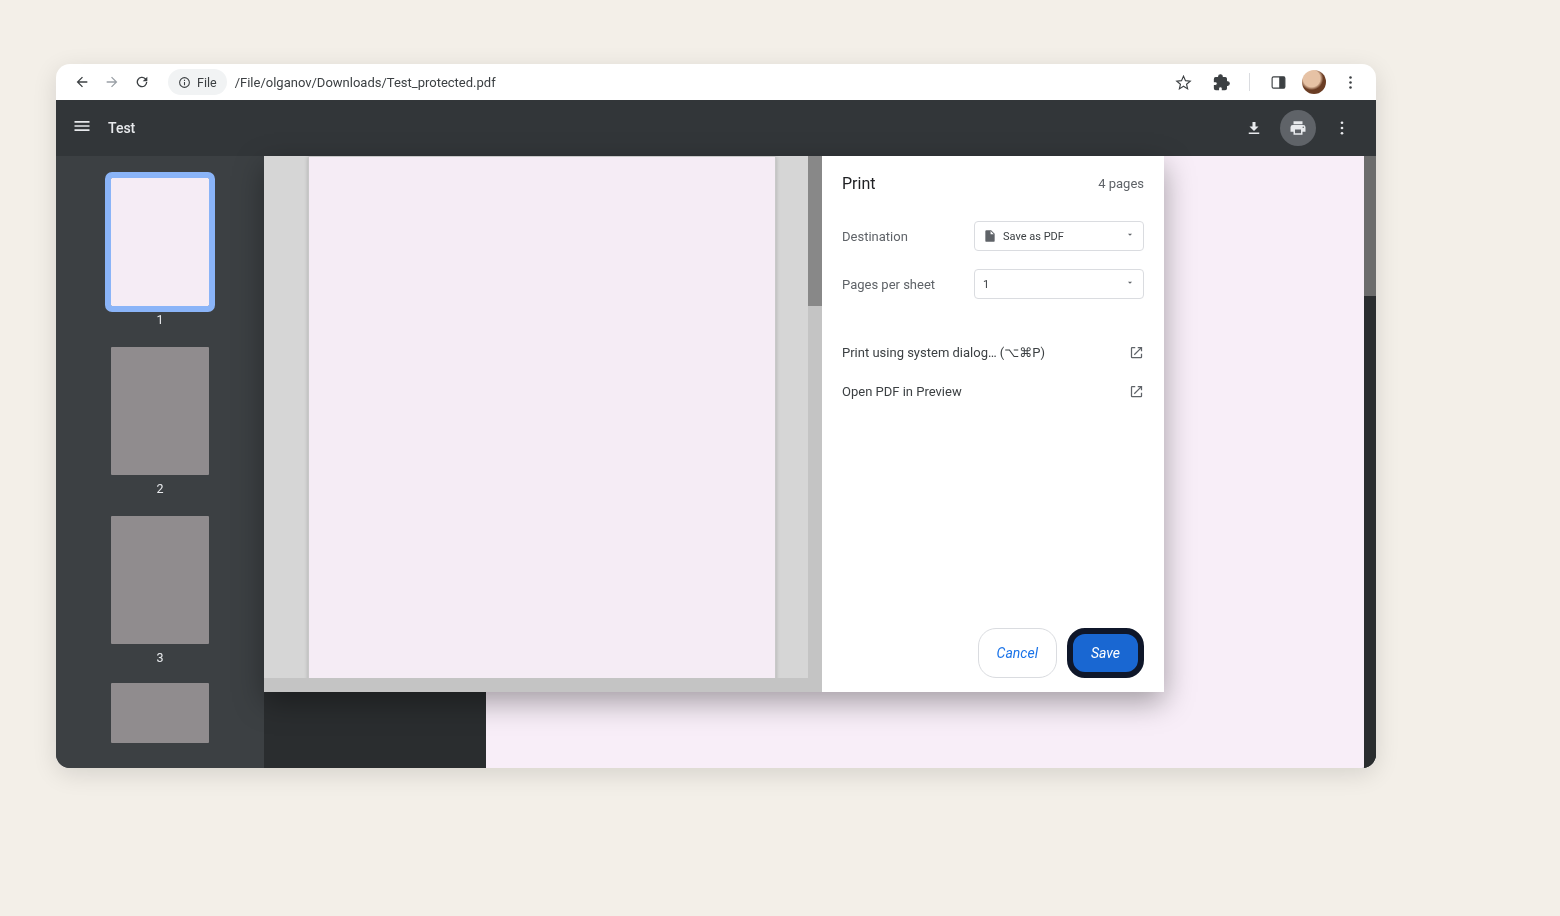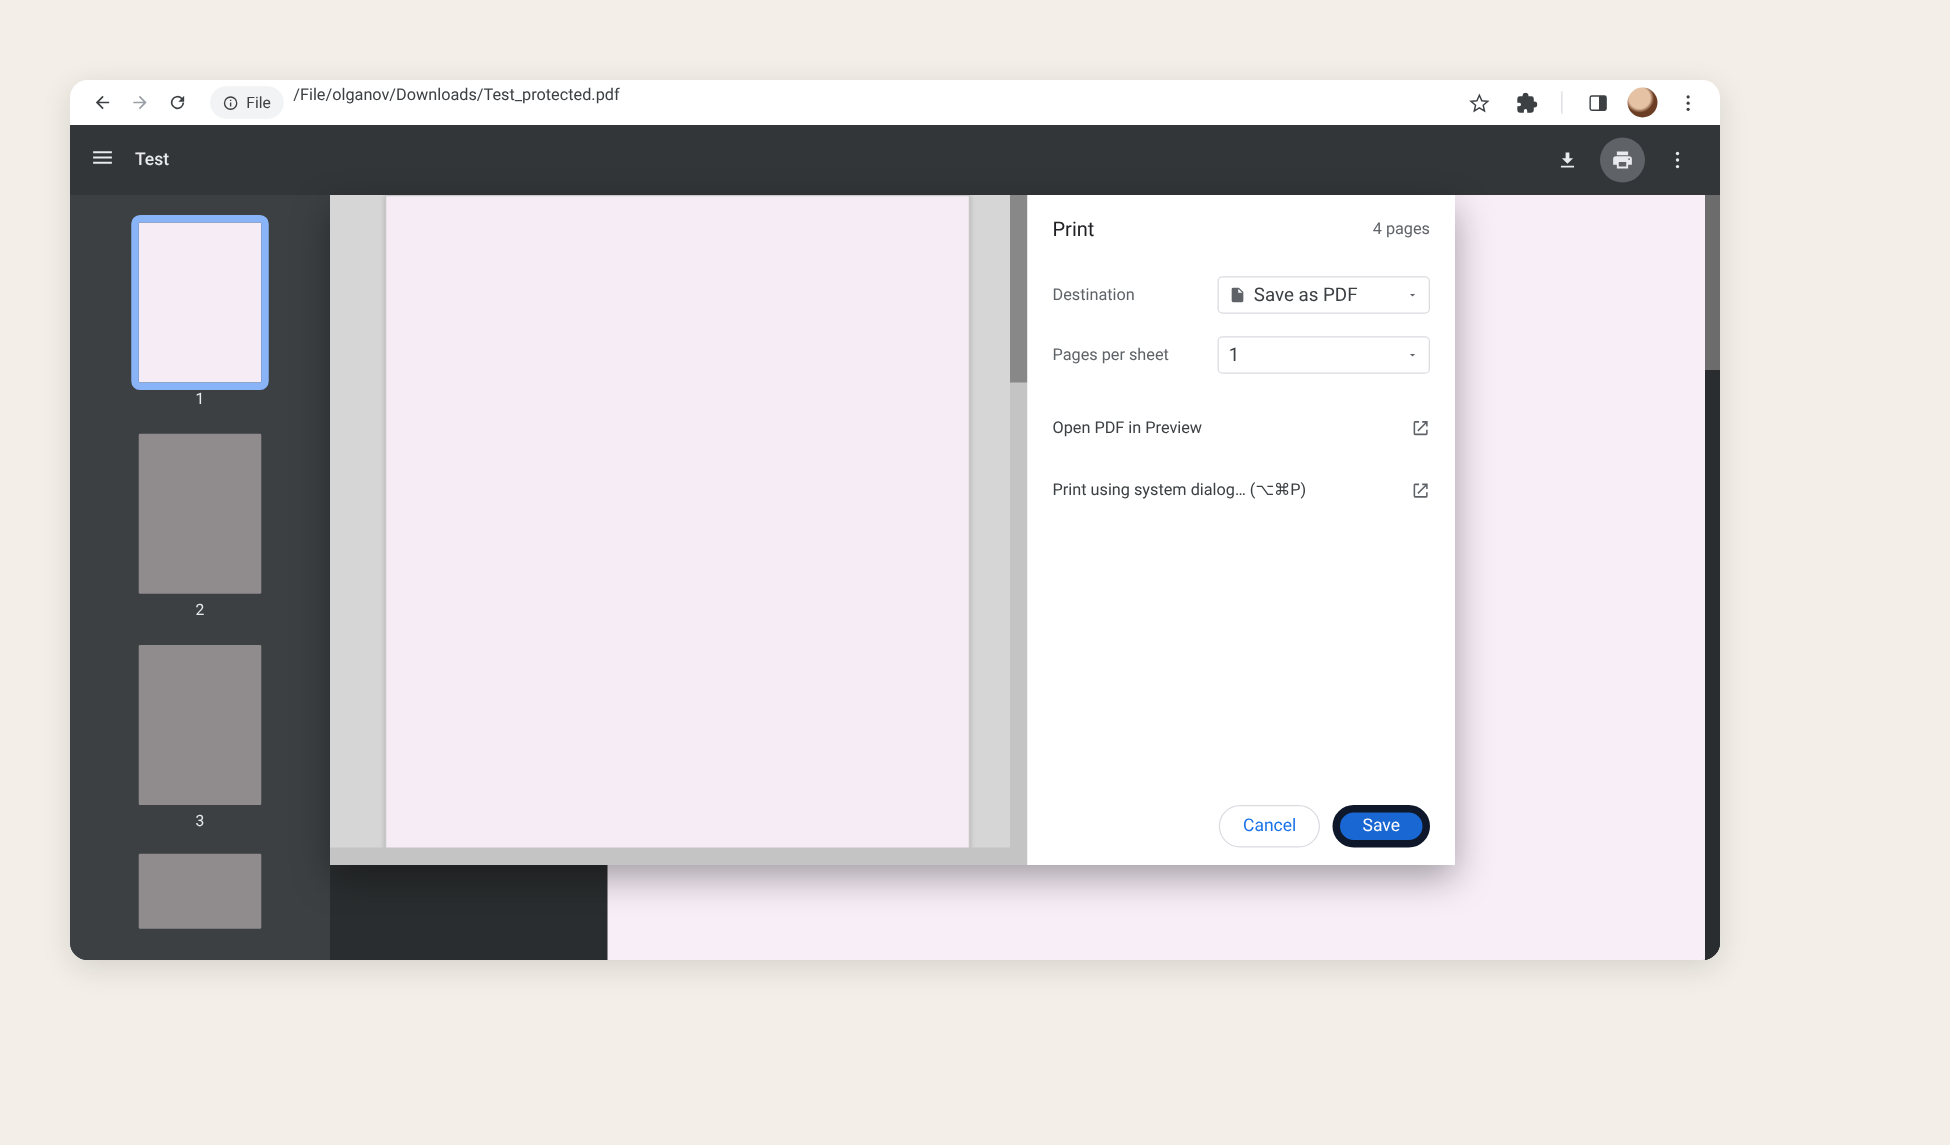--- a/index.html
+++ b/index.html
@@ -54,21 +54,21 @@
   .nav-btns { display:flex; align-items:center; gap: 2px; }
   .nav-btn {
     width: 28px; height: 28px;
     display:flex; align-items:center; justify-content:center;
     border-radius: 50%;
     color:#3c4043;
   }
   .nav-btn svg { width:16px; height:16px; }
   .address-wrap {
     flex: 1;
-    display:flex; 
+    display:flex; align-items:center;
     margin: 0 6px;
   }
   .pill {
     display:flex; align-items:center;
     height: 26px;
     background: var(--address-bg);
     border-radius: 13px;
     padding: 0 10px;
     font-size: 12.5px;
     color: #3c4043;
@@ -225,21 +225,21 @@
     gap: 10px;
   }
   .dlg-label { color:var(--gray-text); flex:0 0 auto; }
   .select {
     width: 170px;
     height: 30px;
     border:1px solid var(--border);
     border-radius:4px;
     display:flex; align-items:center;
     padding: 0 8px;
-    font-size:15px;
+    font-size:11px;
     color:#3c4043;
     position:relative;
     gap:6px;
   }
   .select .caret {
     position:absolute; right:8px; top:50%; transform:translateY(-50%);
     color:#5f6368;
   }
   .select svg.lead { width:14px; height:16px; color:#5f6368; }
   .caret svg { width:10px; height:10px; }
@@ -252,26 +252,27 @@
     padding: 6px 0;
   }
   .link-row svg { width:15px; height:15px; color:#5f6368; }
 
   .dlg-foot {
     margin-top:auto;
     display:flex; justify-content:flex-end; gap:10px;
     padding-top: 12px;
   }
   .btn {
-    height: 34px; min-width: 64px;
+    height: 50px; min-width: 64px;
     border-radius: 18px;
     display:flex; align-items:center; justify-content:center;
     font-size:14px;
     padding: 0 18px;
     cursor:pointer;
+    font-style:italic;
   }
   .btn-outline {
     border:1px solid var(--border);
     color: var(--blue-primary);
     background:#fff;
   }
   .btn-primary {
     background: var(--blue-primary-dark);
     color:#fff;
     border:6px solid #0f172a;
@@ -431,29 +432,29 @@
           <div class="dlg-row">
             <span class="dlg-label">Pages per sheet</span>
             <div class="select">
               <span>1</span>
               <span class="caret"><svg viewBox="0 0 24 24">
                     <path fill="currentColor" d="M7 10l5 5 5-5z"></path>
                   </svg></span>
             </div>
           </div>
 
-          <div class="link-row">
-            <span>Open PDF in Preview</span>
+          <div class="link-row" style="margin-top:22px;">
+            <span>Print using system dialog… (⌥⌘P)</span>
             <svg viewBox="0 0 24 24">
                 <path fill="currentColor" d="M14 3v2h3.59L7.76 14.83l1.41 1.41L19 6.41V10h2V3zM5 5h5V3H5a2 2 0 0 0-2 2v14a2 2 0 0 0 2 2h14a2 2 0 0 0 2-2v-5h-2v5H5z"></path>
               </svg>
           </div>
 
-          <div class="link-row" style="margin-top:22px;">
-            <span>Print using system dialog… (⌥⌘P)</span>
+          <div class="link-row">
+            <span>Open PDF in Preview</span>
             <svg viewBox="0 0 24 24">
                 <path fill="currentColor" d="M14 3v2h3.59L7.76 14.83l1.41 1.41L19 6.41V10h2V3zM5 5h5V3H5a2 2 0 0 0-2 2v14a2 2 0 0 0 2 2h14a2 2 0 0 0 2-2v-5h-2v5H5z"></path>
               </svg>
           </div>
 
           <div class="dlg-foot">
             <div class="btn btn-outline">
               <span>Cancel</span>
             </div>
             <div class="btn btn-primary">

